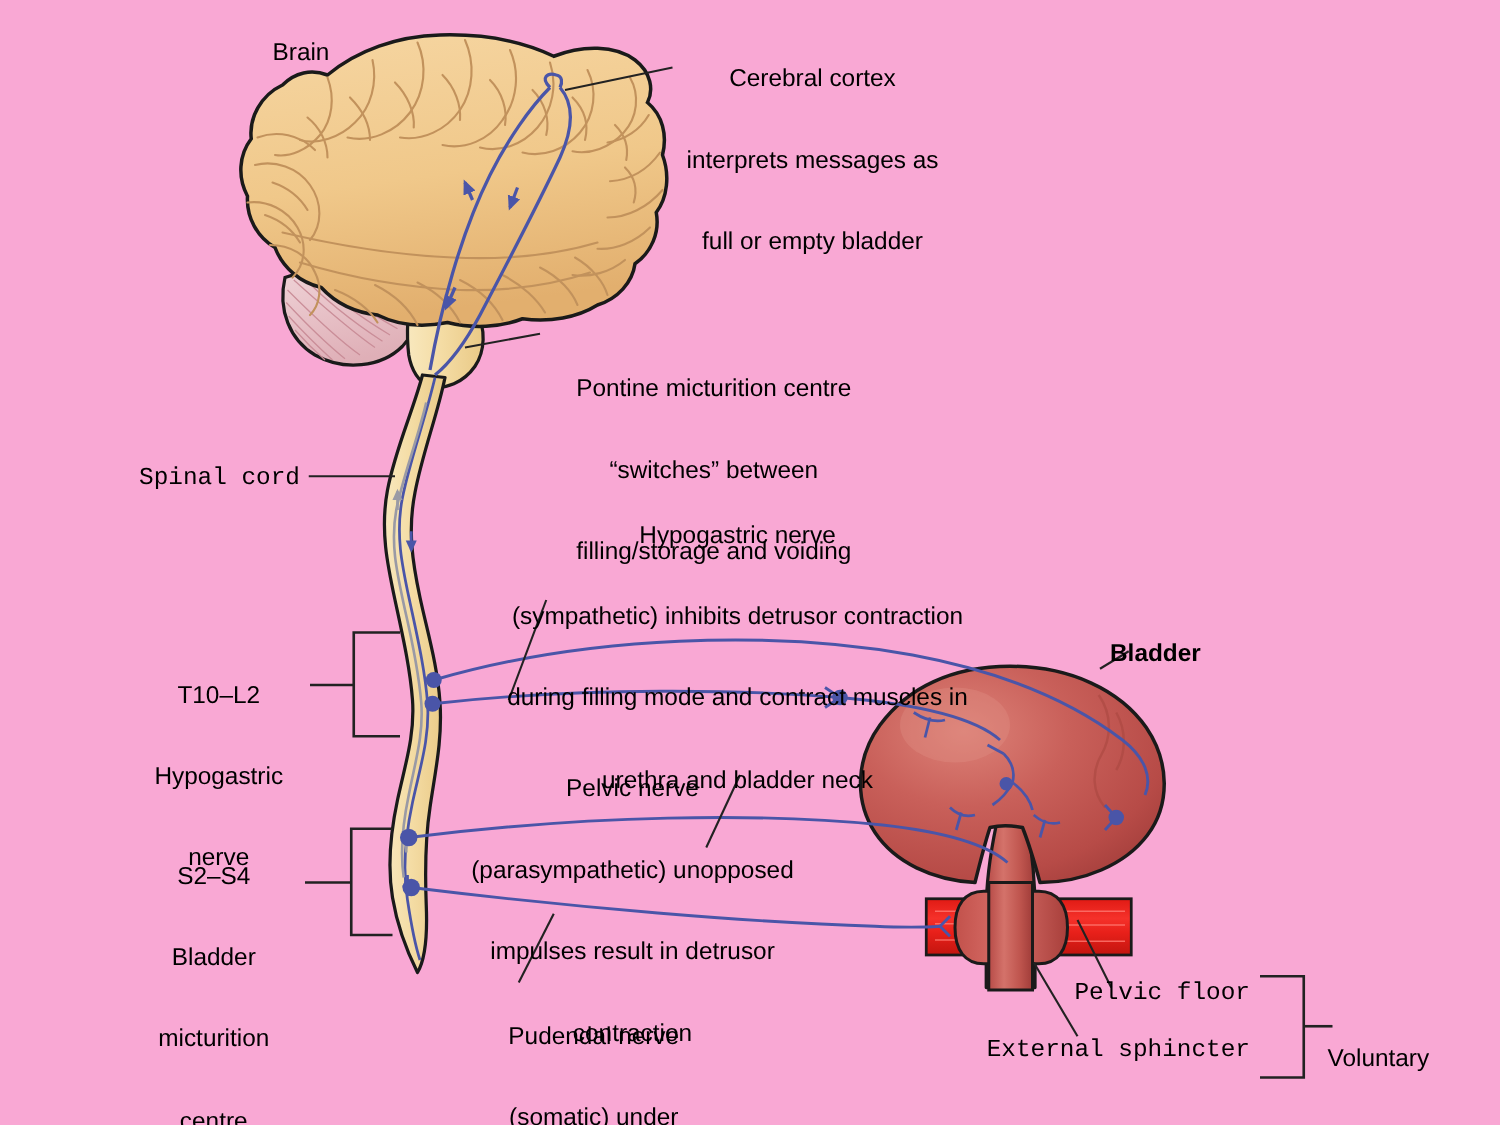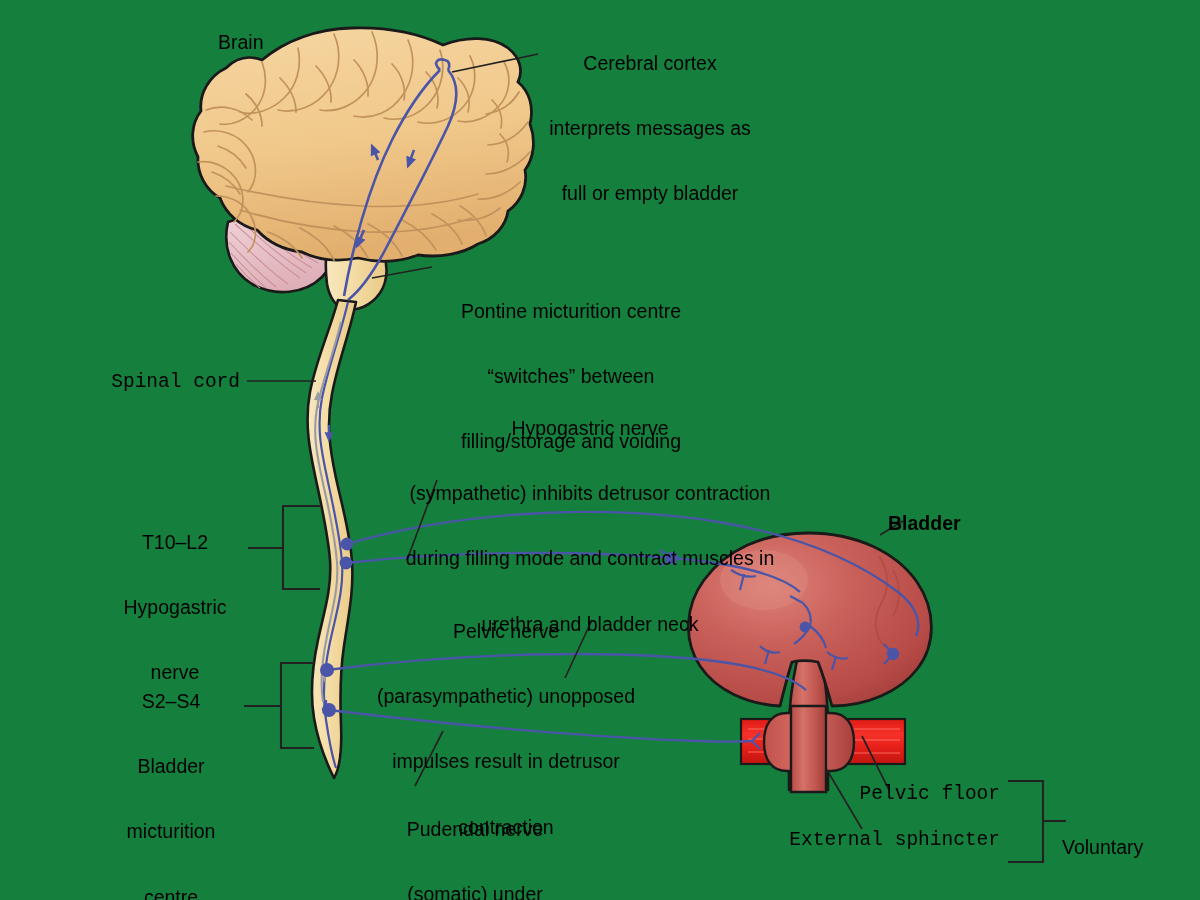--- a/index.html
+++ b/index.html
@@ -1,19 +1,19 @@
 <!DOCTYPE html>
 <html><head>
 <meta charset="utf-8">
 <title>Micturition neural control diagram</title>
 <style>
   html,body{margin:0;padding:0;background:#ffffff;}
   body{width:1200px;height:900px;overflow:hidden;
        font-family:"Liberation Sans",sans-serif;color:#111;}
-  #stage{position:relative;width:1200px;height:900px;background:#15803d;}
+  #stage{position:relative;width:1200px;height:900px;background:#f9a8d4;}
   svg#art{position:absolute;left:0;top:0;width:1200px;height:900px;}
   .lbl{position:absolute;white-space:pre;line-height:1.27;color:#000;}
   .ttl{font-weight:normal;}
   .ctr{text-align:center;}
   .rgt{text-align:right;font-family:Liberation Mono, monospace;}
   .lft{text-align:left;}
   .s19{font-size:19.5px;}
 </style>
 </head>
 <body>
@@ -297,21 +297,21 @@
   </div>
 
   <div class="lbl ctr" style="left:416px; top:258px; width:310px;">
     <div class="ttl s19">Pontine micturition centre</div>
     <div class="s19">“switches” between</div>
     <div class="s19">filling/storage and voiding</div>
   </div>
 
   <div class="lbl s19 rgt" style="left:100px; top:370px; width:140px;">Spinal cord</div>
 
-  <div class="lbl ctr" style="left:110px; top:489px; width:130px;">
+  <div class="lbl ctr" style="left:110px; top:503px; width:130px;">
     <div class="s19">T10–L2</div>
     <div class="ttl s19">Hypogastric</div>
     <div class="ttl s19">nerve</div>
   </div>
 
   <div class="lbl ctr" style="left:106px; top:648px; width:130px;">
     <div class="s19">S2–S4</div>
     <div class="ttl s19">Bladder</div>
     <div class="ttl s19">micturition</div>
     <div class="ttl s19">centre</div>

